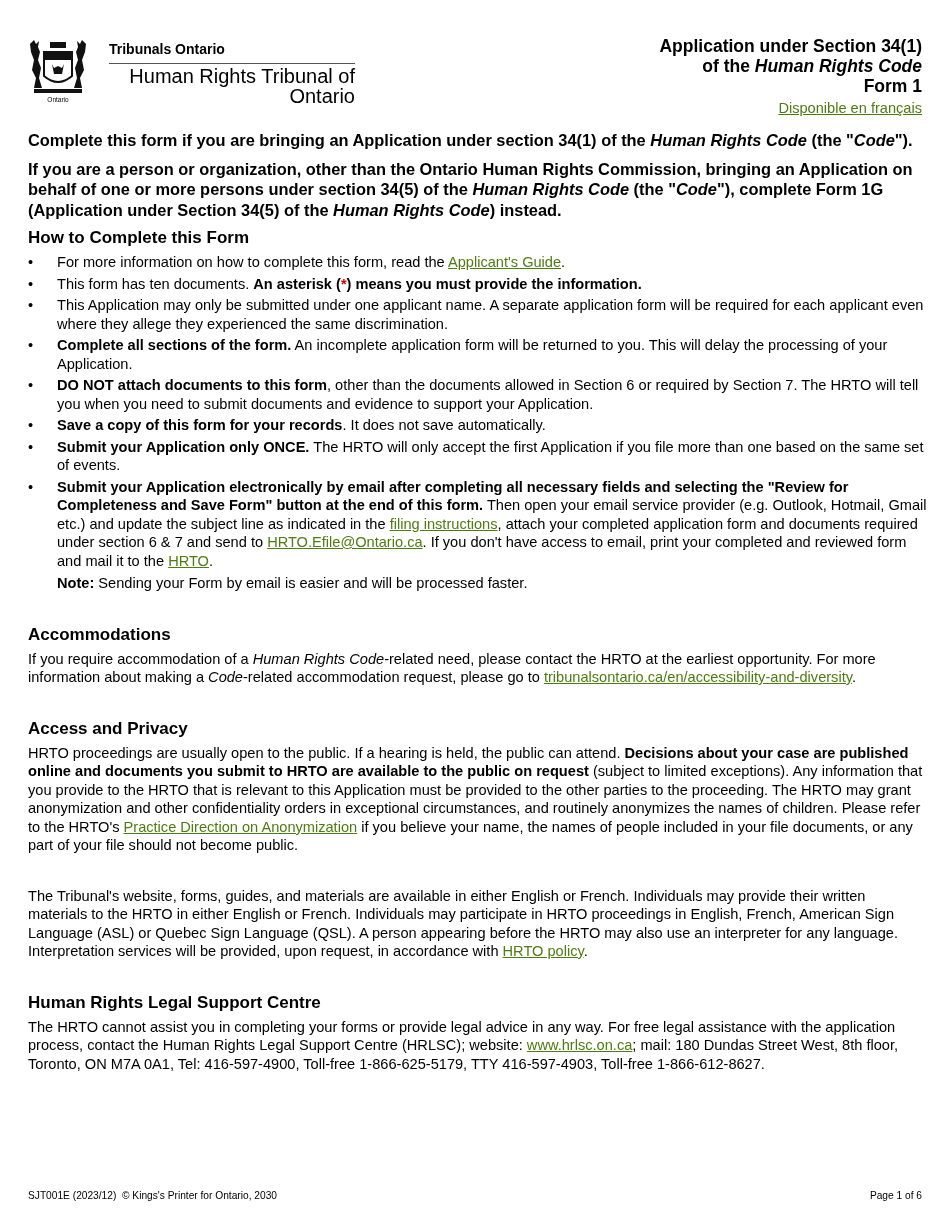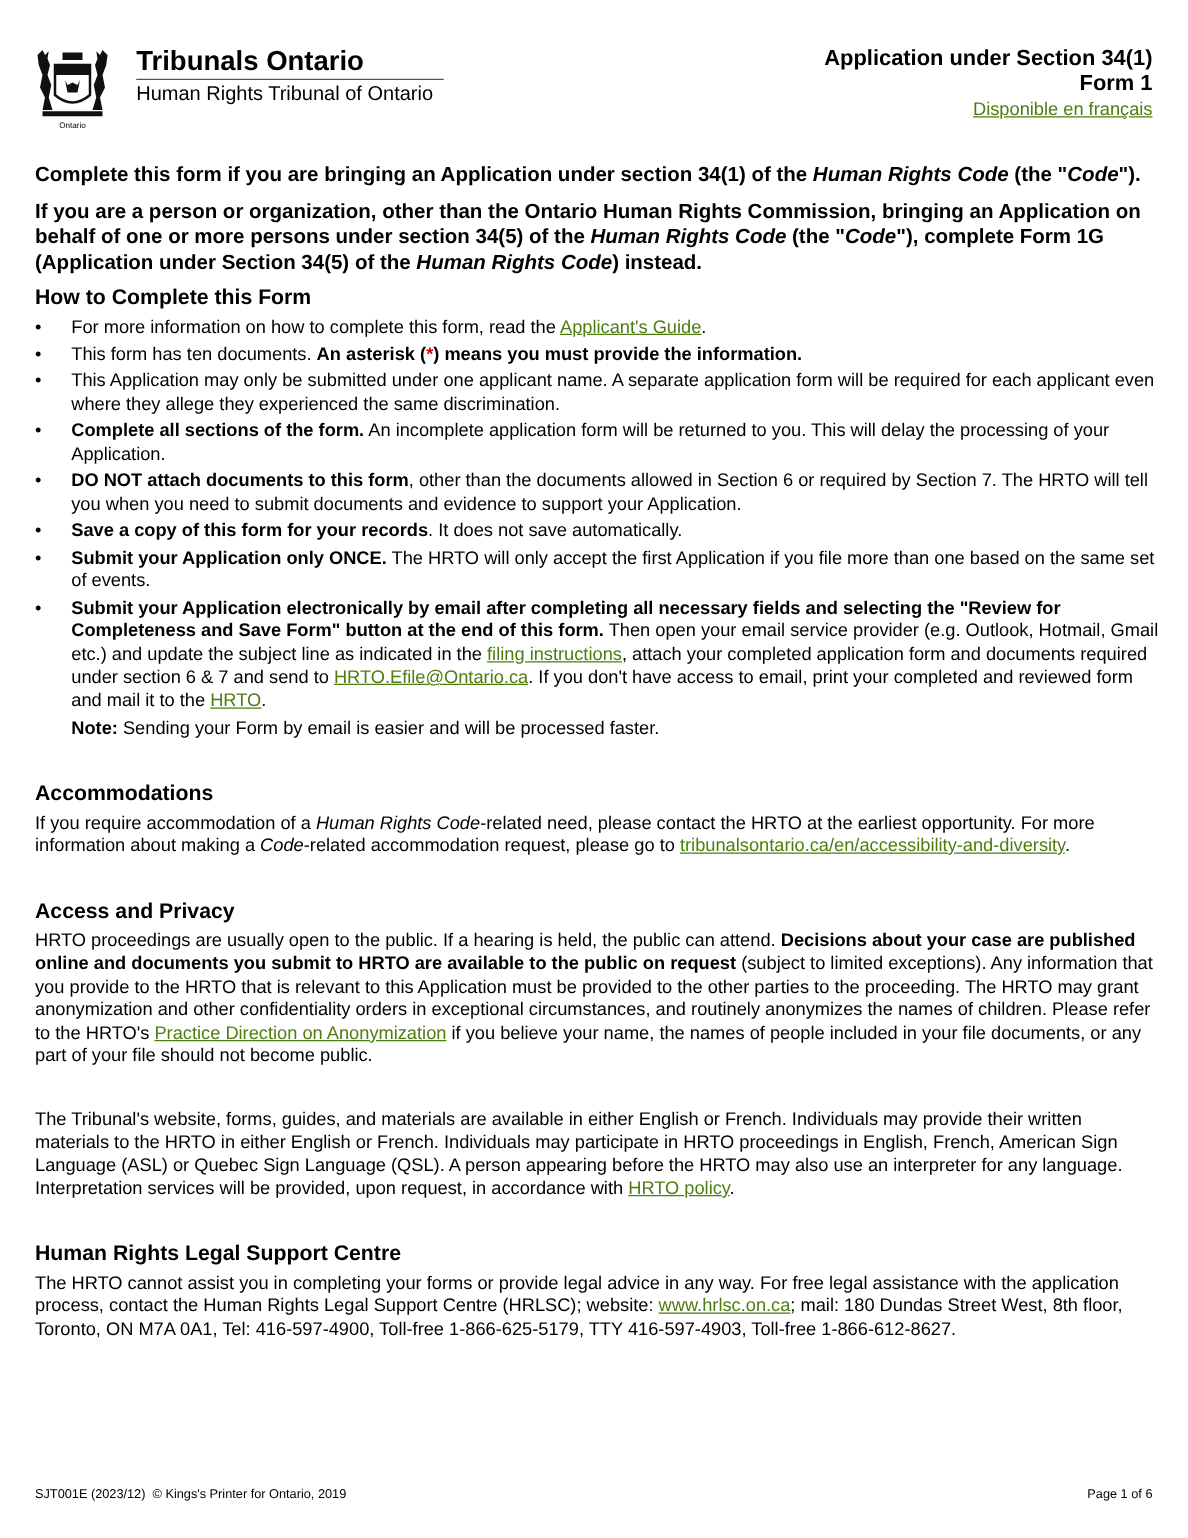--- a/index.html
+++ b/index.html
@@ -3,22 +3,22 @@
 <meta charset="utf-8">
 <style>
   * { box-sizing: border-box; margin: 0; padding: 0; }
   html, body { width: 950px; height: 1230px; background: #ffffff; }
   body { position: relative; font-family: "Liberation Sans", sans-serif; color: #000; font-size: 14.6px; line-height: 18.5px; }
   a { color: #4d7c0f; text-decoration: underline; }
 
   .header { position: absolute; top: 36px; left: 26px; width: 900px; height: 80px; }
   .crest { position: absolute; left: 0; top: 2px; width: 64px; height: 66px; }
   .brand { position: absolute; left: 83px; top: 2px; width: 246px; }
-  .brand-title { font-size: 22px; font-weight: bold; line-height: 22px; padding-bottom: 3px; border-bottom: 1px solid #555; }
-  .brand-sub { font-size: 16px; line-height: 20px; margin-top: 2px; }
+  .brand-title { font-size: 14px; font-weight: bold; line-height: 22px; padding-bottom: 3px; border-bottom: 1px solid #555; }
+  .brand-sub { font-size: 20px; line-height: 20px; margin-top: 2px; text-align: right; }
 
   .form-title { position: absolute; right: 4px; top: 0; text-align: right; font-size: 17.5px; font-weight: bold; line-height: 20px; }
   .form-title .l3 { display: block; }
   .form-title .fr { display: block; font-size: 14.6px; font-weight: normal; line-height: 22px; margin-top: 1px; }
 
   .content { position: absolute; top: 130px; left: 28px; width: 900px; }
   .intro { font-size: 16.4px; font-weight: bold; line-height: 20.5px; margin-bottom: 8px; }
   h2 { font-size: 17px; font-weight: bold; line-height: 20px; margin-bottom: 5px; }
   ul.bullets { list-style: none; }
   ul.bullets li { position: relative; padding-left: 29px; margin-bottom: 3px; }
@@ -48,20 +48,21 @@
       <rect x="8" y="51" width="48" height="4" fill="#111"></rect>
       <text x="32" y="64" font-size="6.5" text-anchor="middle" font-family="Liberation Sans, sans-serif" fill="#000">Ontario</text>
     </svg>
   </div>
   <div class="brand">
     <div class="brand-title">Tribunals Ontario</div>
     <div class="brand-sub">Human Rights Tribunal of Ontario</div>
   </div>
   <div class="form-title">
     <span class="l3">Application under Section 34(1)</span>
+    <span class="l3"><span>of the </span><i>Human Rights Code</i></span>
     <span class="l3">Form 1</span>
     <a class="fr" href="#">Disponible en français</a>
   </div>
 </div>
 
 <div class="content">
   <p class="intro"><span>Complete this form if you are bringing an Application under section 34(1) of the </span><i>Human Rights Code</i><span> (the "</span><i>Code</i><span>").</span></p>
   <p class="intro"><span>If you are a person or organization, other than the Ontario Human Rights Commission, bringing an Application on behalf of one or more persons under section 34(5) of the </span><i>Human Rights Code</i><span> (the "</span><i>Code</i><span>"), complete Form 1G (Application under Section 34(5) of the </span><i>Human Rights Code</i><span>) instead.</span></p>
 
   <h2>How to Complete this Form</h2>
@@ -92,15 +93,15 @@
   </div>
 
   <div class="section">
     <h2>Human Rights Legal Support Centre</h2>
     <p><span>The HRTO cannot assist you in completing your forms or provide legal advice in any way.  For free legal assistance with the application process, contact the Human Rights Legal Support Centre (HRLSC); website: </span><a href="#">www.hrlsc.on.ca</a><span>; mail: 180 Dundas Street West, 8th floor, Toronto, ON M7A 0A1, Tel: 416-597-4900, Toll-free 1-866-625-5179, TTY 416-597-4903, Toll-free 1-866-612-8627.</span></p>
   </div>
 </div>
 
 <div class="footer">
   <span class="code">SJT001E (2023/12)</span>
-  <span class="copy">© Kings's Printer for Ontario, 2019</span>
+  <span class="copy">© Kings's Printer for Ontario, 2030</span>
   <span class="page">Page 1 of 6</span>
 </div>
 
 </body></html>

